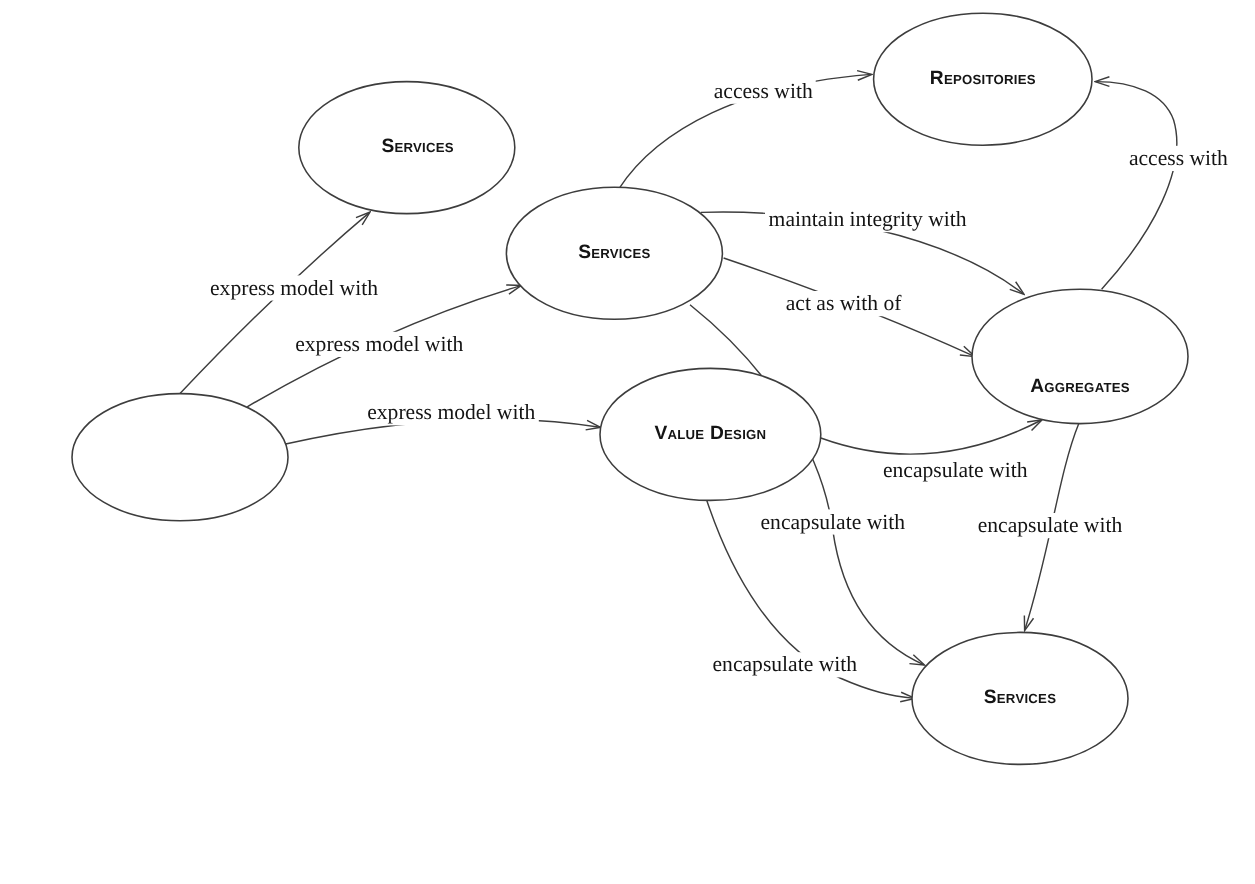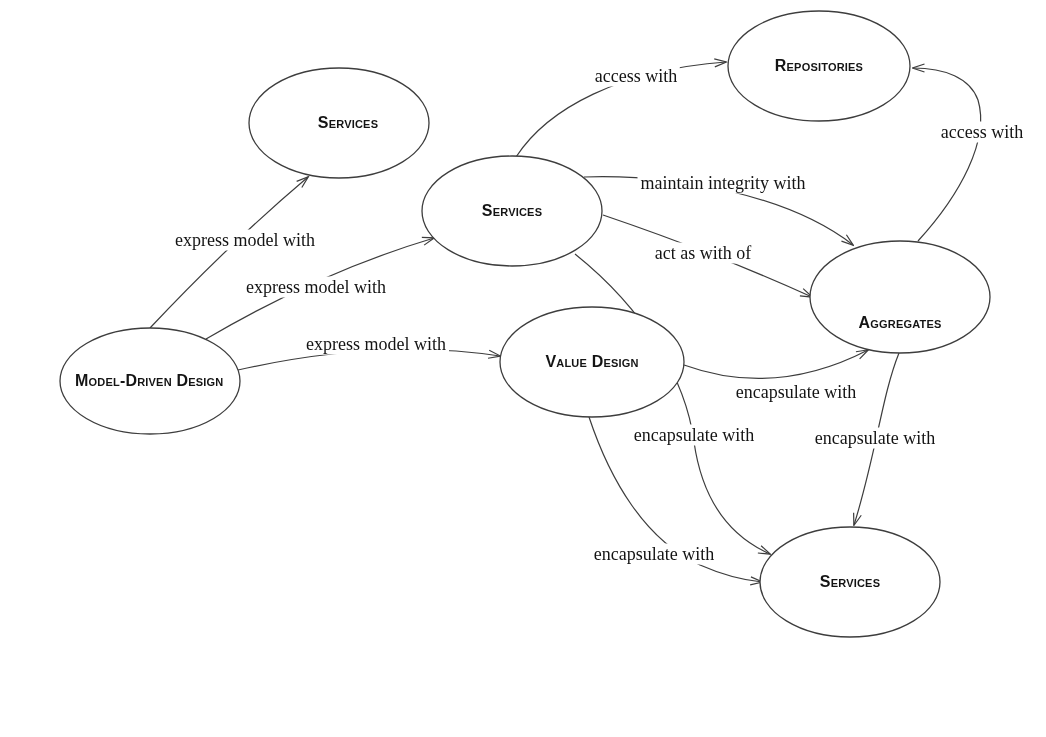--- a/index.html
+++ b/index.html
@@ -73,21 +73,20 @@
     <ellipse class="node-shape" cx="900" cy="297" rx="90" ry="56"></ellipse>
     <ellipse class="node-shape" cx="150" cy="381" rx="90" ry="53"></ellipse>
     <ellipse class="node-shape" cx="592" cy="362" rx="92" ry="55"></ellipse>
     <ellipse class="node-shape" cx="850" cy="582" rx="90" ry="55"></ellipse>
   </svg>
 
   <div class="node-label" style="left:348px;top:123px;">Services</div>
   <div class="node-label" style="left:819px;top:66px;">Repositories</div>
   <div class="node-label" style="left:512px;top:211px;">Services</div>
   <div class="node-label" style="left:900px;top:297px;margin-top:26px;">Aggregates</div>
-  <div class="node-label wrap" style="left:150px;top:381px;">Model-Driven Design</div>
   <div class="node-label" style="left:592px;top:362px;">Value Design</div>
   <div class="node-label" style="left:850px;top:582px;">Services</div>
 
   <div class="edge-label" style="left:245px;top:240px;">express model with</div>
   <div class="edge-label" style="left:316px;top:287px;">express model with</div>
   <div class="edge-label" style="left:376px;top:344px;">express model with</div>
   <div class="edge-label" style="left:636px;top:76px;">access with</div>
   <div class="edge-label" style="left:723px;top:183px;">maintain integrity with</div>
   <div class="edge-label" style="left:703px;top:253px;">act as with of</div>
   <div class="edge-label" style="left:982px;top:132px;">access with</div>

